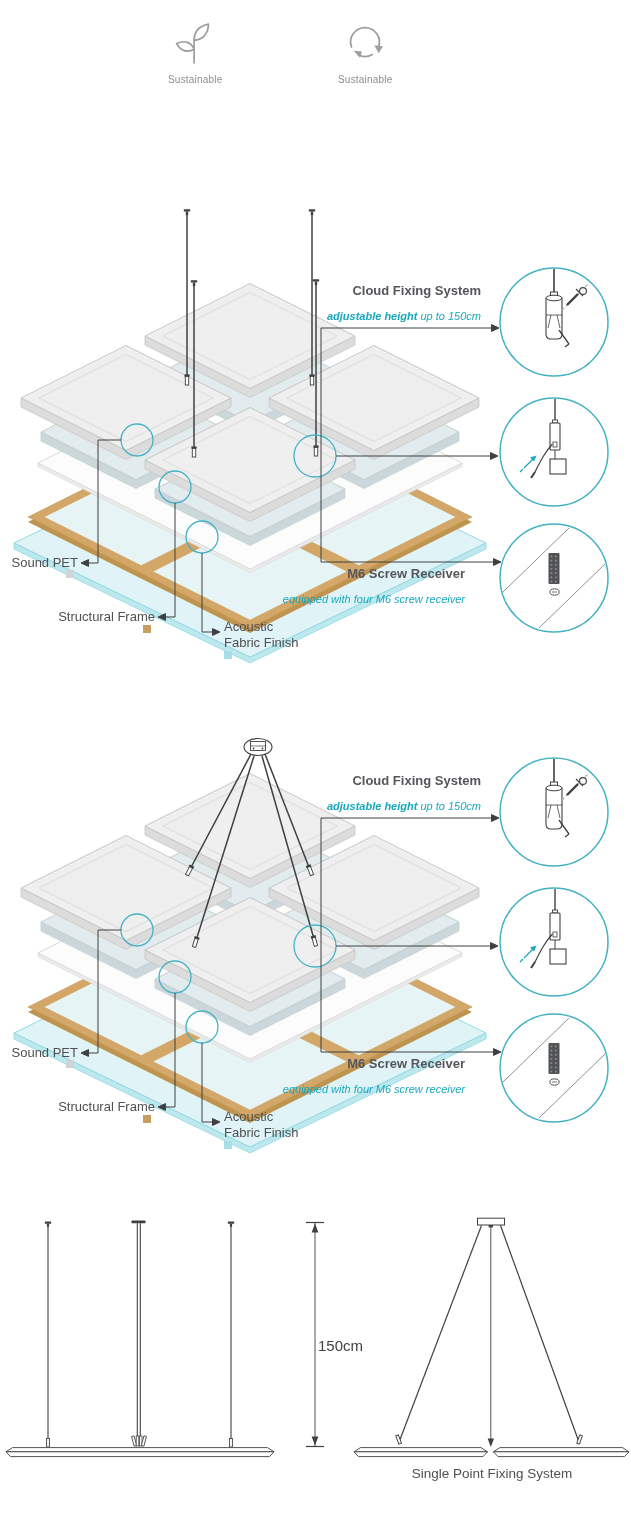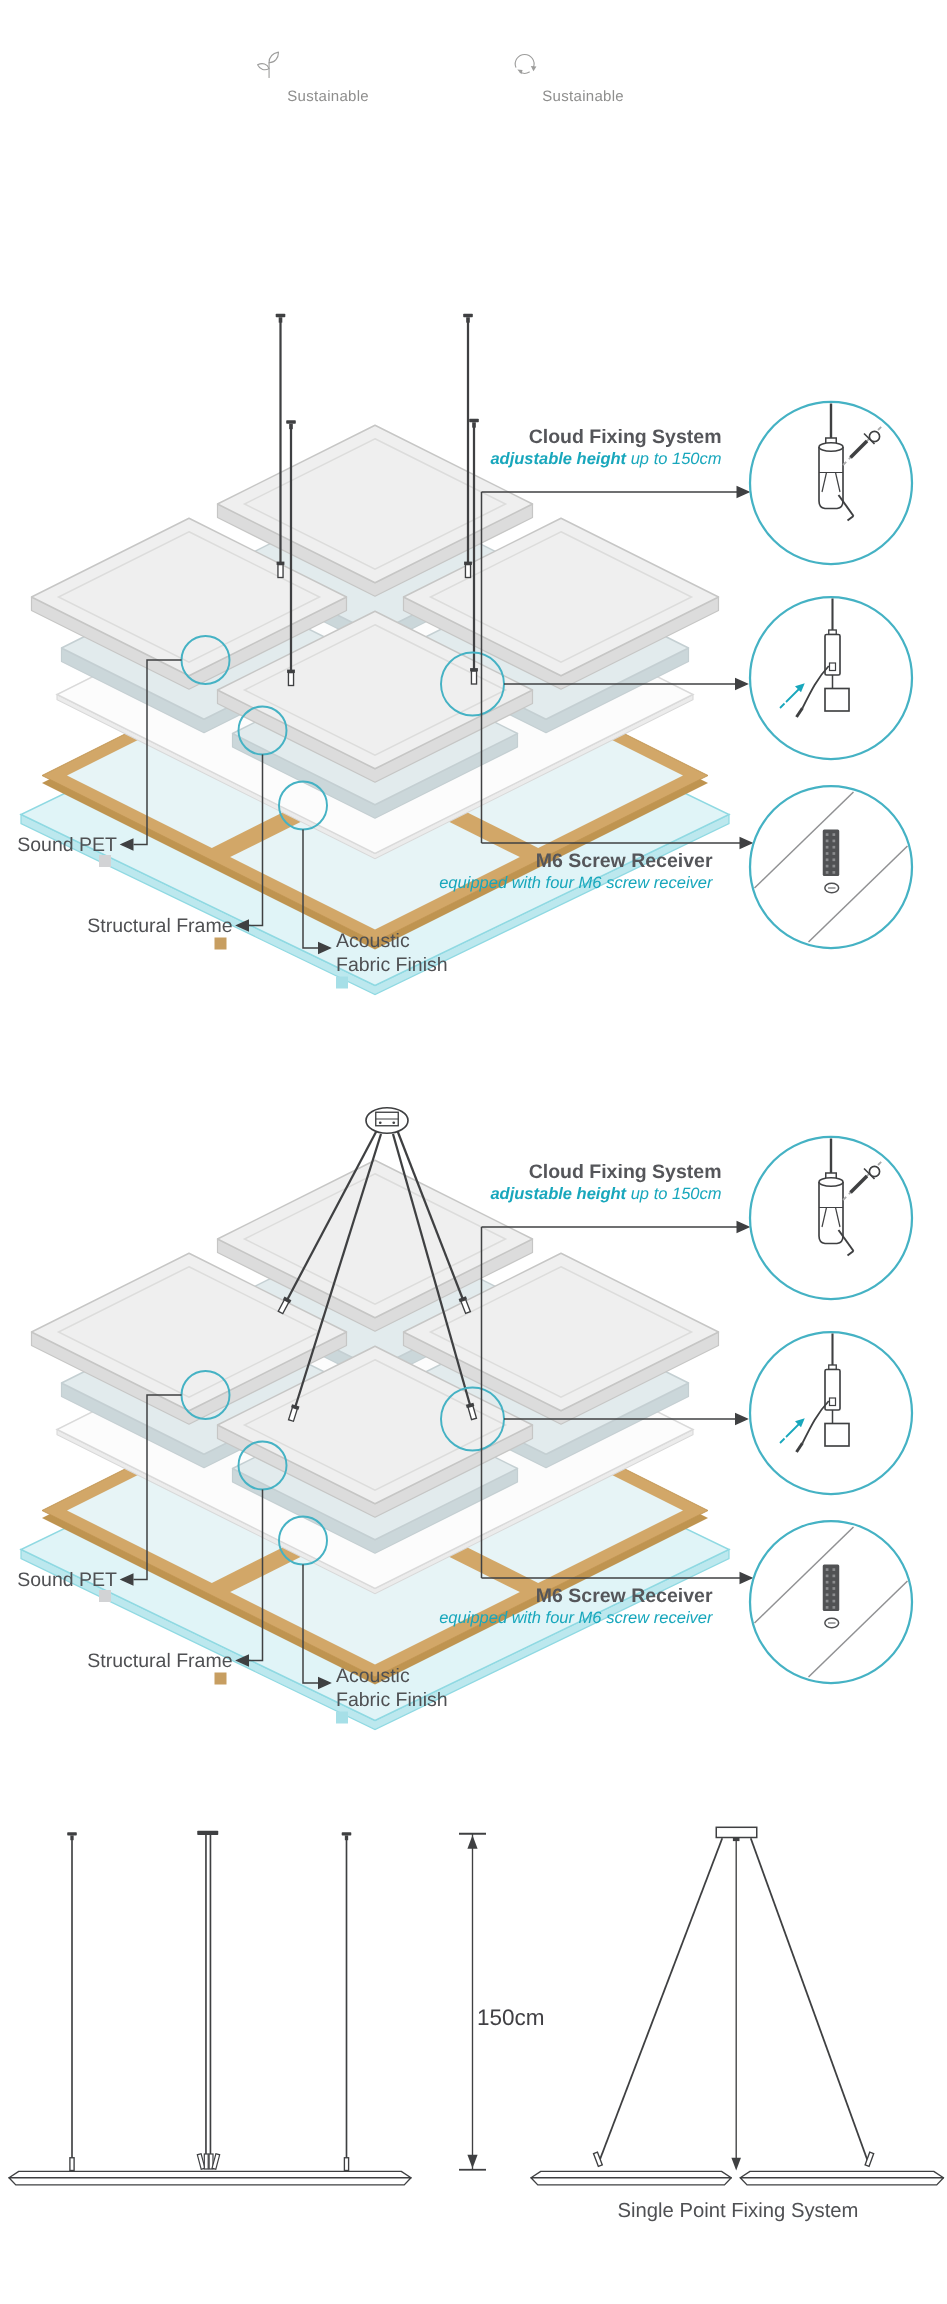--- a/index.html
+++ b/index.html
@@ -1,30 +1,30 @@
 <!DOCTYPE html>
 <html><head>
 <meta charset="utf-8">
 <style>
   html,body{margin:0;padding:0;background:#fff;}
   .page{position:relative;width:631px;height:1536px;background:#fff;overflow:hidden;
         font-family:"Liberation Sans","DejaVu Sans",sans-serif;}
   .badges{position:absolute;top:16px;left:168px;width:248px;display:flex;justify-content:space-between;}
-  .badge{display:flex;flex-direction:row;align-items:flex-end;width:78px;}
+  .badge{display:flex;flex-direction:column;align-items:flex-start;width:78px;}
   .badge svg{width:54px;height:54px;}
   .badge .bl{margin-top:4px;font-size:10px;color:#8E8E8D;letter-spacing:.2px;}
   .title{position:absolute;left:10px;top:131px;font-size:23px;font-weight:700;color:#57585B;letter-spacing:-.2px;}
   .diagram-section{position:absolute;left:0;width:631px;height:510px;}
   #d1{top:195px;} #d2{top:685px;}
   .dsvg{position:absolute;left:0;top:0;width:631px;height:510px;}
   .callout{position:absolute;text-align:right;white-space:nowrap;}
   .co-cloud{top:88px;right:150px;}
-  .co-m6{top:371px;right:156px;text-align:right;}
+  .co-m6{top:371px;right:166px;text-align:right;}
   .c-title{font-size:13px;font-weight:700;color:#55565A;}
-  .c-sub{font-size:11px;font-style:italic;margin-top:2px;}
+  .c-sub{font-size:11px;font-style:italic;margin-top:12px;}
   .c-sub b{font-weight:700;}
   .side-label{position:absolute;font-size:13px;color:#4F5053;white-space:nowrap;}
   .lb-pet{top:360px;right:553px;}
   .lb-frame{top:414px;right:476px;}
   .lb-ac{top:424px;left:224px;line-height:16px;}
   .swatch{position:absolute;width:8px;height:8px;}
   .sw-pet{left:66px;top:375px;}
   .sw-frame{left:143px;top:430px;}
   .sw-ac{left:224px;top:456px;}
   #bottom{position:absolute;top:1195px;left:0;width:631px;height:341px;}

